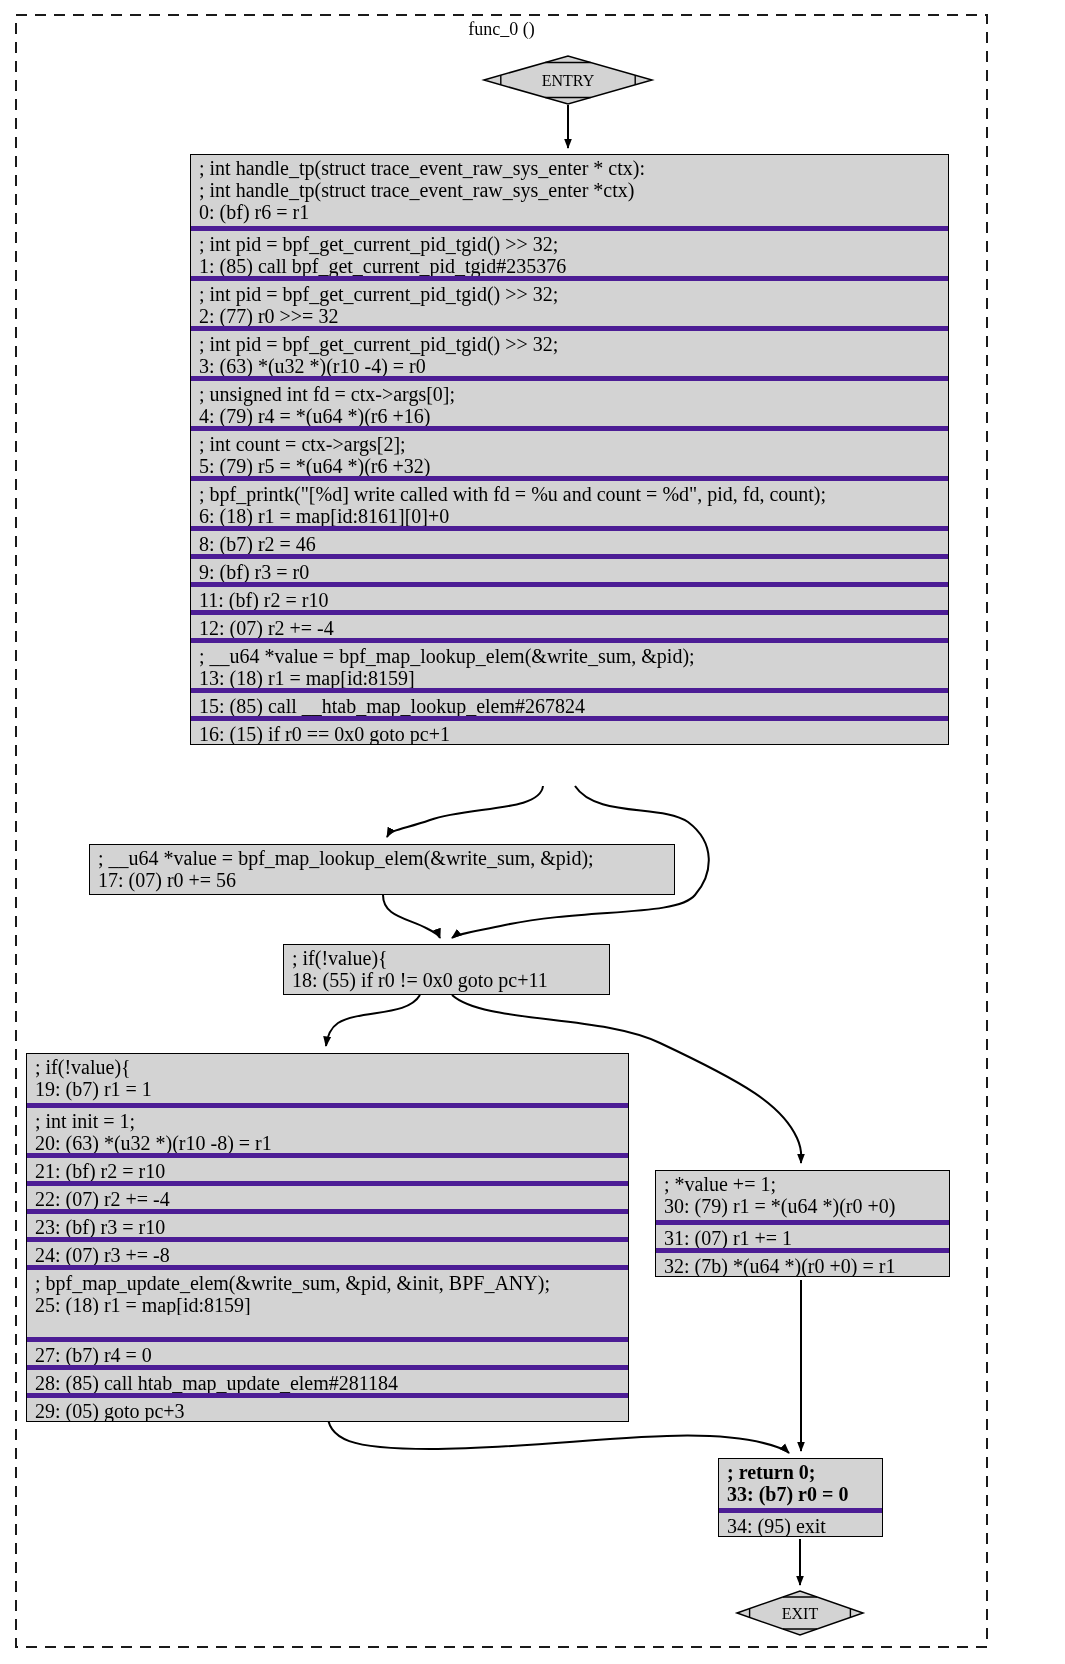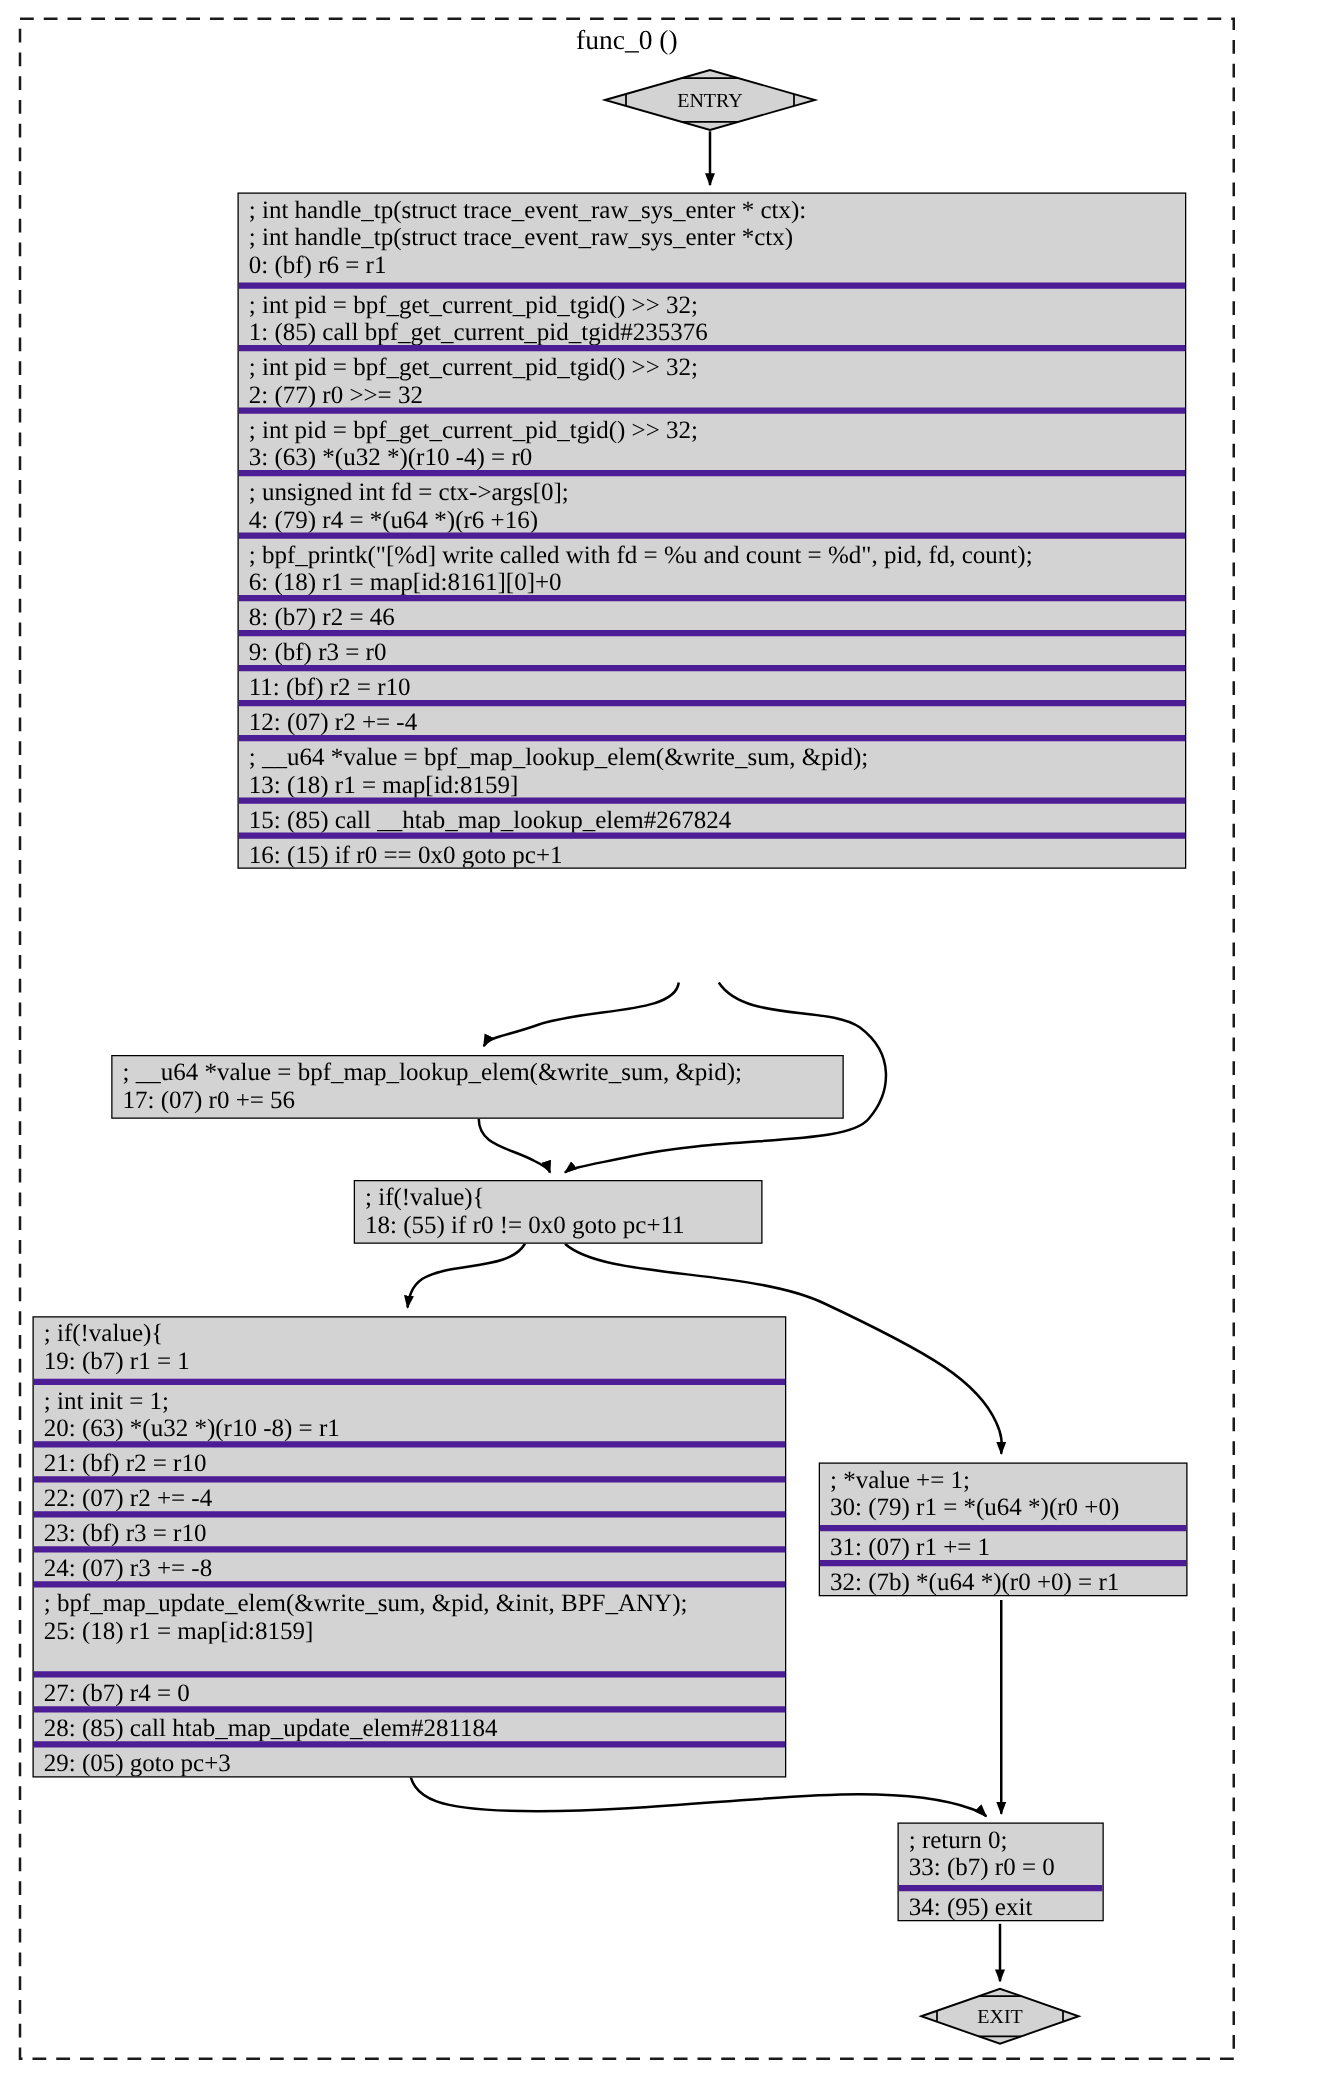--- a/index.html
+++ b/index.html
@@ -2,21 +2,21 @@
 <html><head>
 <meta charset="utf-8">
 <style>
   html,body{margin:0;padding:0;}
   body{
     width:1065px;height:1664px;background:#ffffff;position:relative;overflow:hidden;
     font-family:"Liberation Serif", serif;
   }
   .graph-title{
     position:absolute;left:16px;top:19px;width:971px;text-align:center;
-    font-size:22px;color:#000;
+    font-size:18px;color:#000;
   }
   #edge-layer{position:absolute;left:0;top:0;}
   .edge{fill:none;stroke:#000;stroke-width:2;}
   .diamond-shape{fill:#d3d3d3;stroke:#000;stroke-width:1.5;}
   .diamond-tick{stroke:#000;stroke-width:1.4;}
   .diamond-label{font-family:"Liberation Serif",serif;font-size:16px;fill:#000;}
   .block{
     position:absolute;box-sizing:border-box;background:#d3d3d3;
     border:1.5px solid #000;
   }
@@ -89,20 +89,24 @@
         </div>
         <div class="row sep" style="height: 50px;">
           <div class="line">; int pid = bpf_get_current_pid_tgid() &gt;&gt; 32;</div>
           <div class="line">3: (63) *(u32 *)(r10 -4) = r0</div>
         </div>
         <div class="row sep" style="height: 50px;">
           <div class="line">; unsigned int fd = ctx-&gt;args[0];</div>
           <div class="line">4: (79) r4 = *(u64 *)(r6 +16)</div>
         </div>
         <div class="row sep" style="height: 50px;">
+          <div class="line">; int count = ctx-&gt;args[2];</div>
+          <div class="line">5: (79) r5 = *(u64 *)(r6 +32)</div>
+        </div>
+        <div class="row sep" style="height: 50px;">
           <div class="line">; bpf_printk("[%d] write called with fd = %u and count = %d", pid, fd, count);</div>
           <div class="line">6: (18) r1 = map[id:8161][0]+0</div>
         </div>
         <div class="row sep" style="height: 28px;">
           <div class="line">8: (b7) r2 = 46</div>
         </div>
         <div class="row sep" style="height: 28px;">
           <div class="line">9: (bf) r3 = r0</div>
         </div>
         <div class="row sep" style="height: 28px;">
@@ -175,21 +179,21 @@
           <div class="line">30: (79) r1 = *(u64 *)(r0 +0)</div>
         </div>
         <div class="row sep" style="height: 28px;">
           <div class="line">31: (07) r1 += 1</div>
         </div>
         <div class="row sep" style="height: 28px;">
           <div class="line">32: (7b) *(u64 *)(r0 +0) = r1</div>
         </div>
       </div>
       <div class="block" style="left: 718px; top: 1458px; width: 165px; background: rgb(211, 211, 211);">
-        <div class="row" style="height: 49px;">
+        <div class="row" style="height: 49px; font-weight: bold;">
           <div class="line">; return 0;</div>
           <div class="line">33: (b7) r0 = 0</div>
         </div>
         <div class="row sep" style="height: 28px;">
           <div class="line">34: (95) exit</div>
         </div>
       </div>
     </div>
 
 </div>

